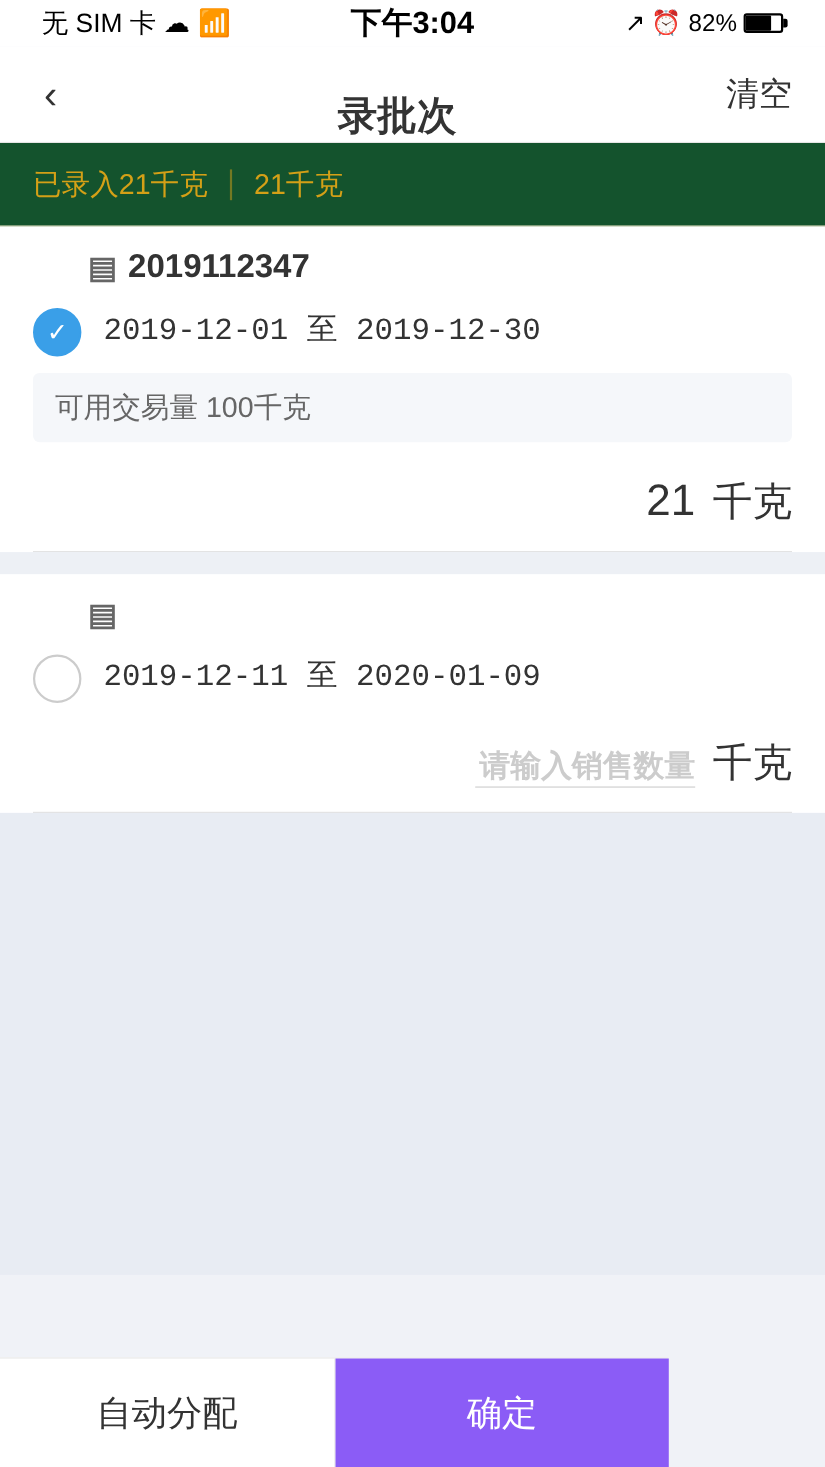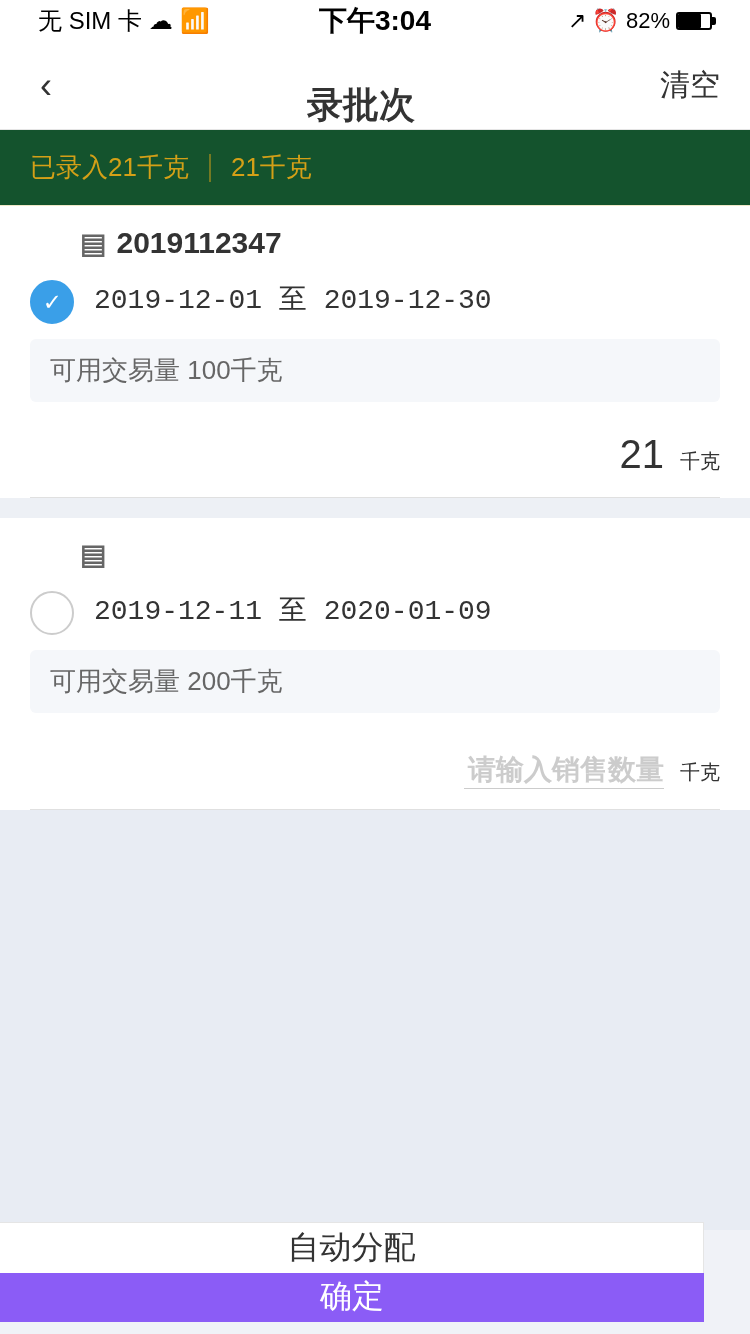--- a/index.html
+++ b/index.html
@@ -191,21 +191,21 @@
       padding: 20px 30px;
       gap: 16px;
       margin-left: 13px;
     }
     .amount-value {
       font-size: 40px;
       font-weight: 400;
       color: #333;
     }
     .amount-unit {
-      font-size: 20px;
+      font-size: 36px;
       color: #333;
     }
     .amount-input {
       background: none;
       border: none;
       border-bottom: 1px solid #ccc;
       font-size: 40px;
       color: #333;
       text-align: right;
       width: 200px;
@@ -225,29 +225,28 @@
 
     
     .bottom-space {
       background: #e8ecf3;
       flex: 1;
       min-height: 400px;
     }
 
     
     .footer {
-      width: 704px;
+      width: 608px;
       height: 100px;
       position: fixed;
-      bottom: 12px;
+      bottom: 0;
       left: 0;
       display: flex;
       background: #fff;
       border-top: 1px solid #e5e5e5;
-      flex-direction: column;
     }
     .footer-left {
       flex: 1;
       display: flex;
       align-items: center;
       justify-content: center;
       font-size: 32px;
       color: #333;
       border-right: 1px solid #e5e5e5;
       cursor: pointer;
@@ -323,21 +322,20 @@
 <div class="batch-card">
   <div class="batch-header">
     <div class="batch-id-row">
       <span class="batch-id-icon">▤</span>
     </div>
   </div>
   <div class="batch-date-row">
     <div class="radio-circle"></div>
     <span class="batch-date-text">2019-12-11 至 2020-01-09</span>
   </div>
-  <div class="batch-availability">可用交易量 200千克</div>
   <div class="amount-row">
     <input class="amount-input" type="text" placeholder="请输入销售数量" style="">
     <span class="amount-unit">千克</span>
   </div>
   <div class="underline-row"></div>
 </div>
 
 <div class="bottom-space" style="height: 420px; background: #e8ecf3;"></div>
 
 <div class="footer">

